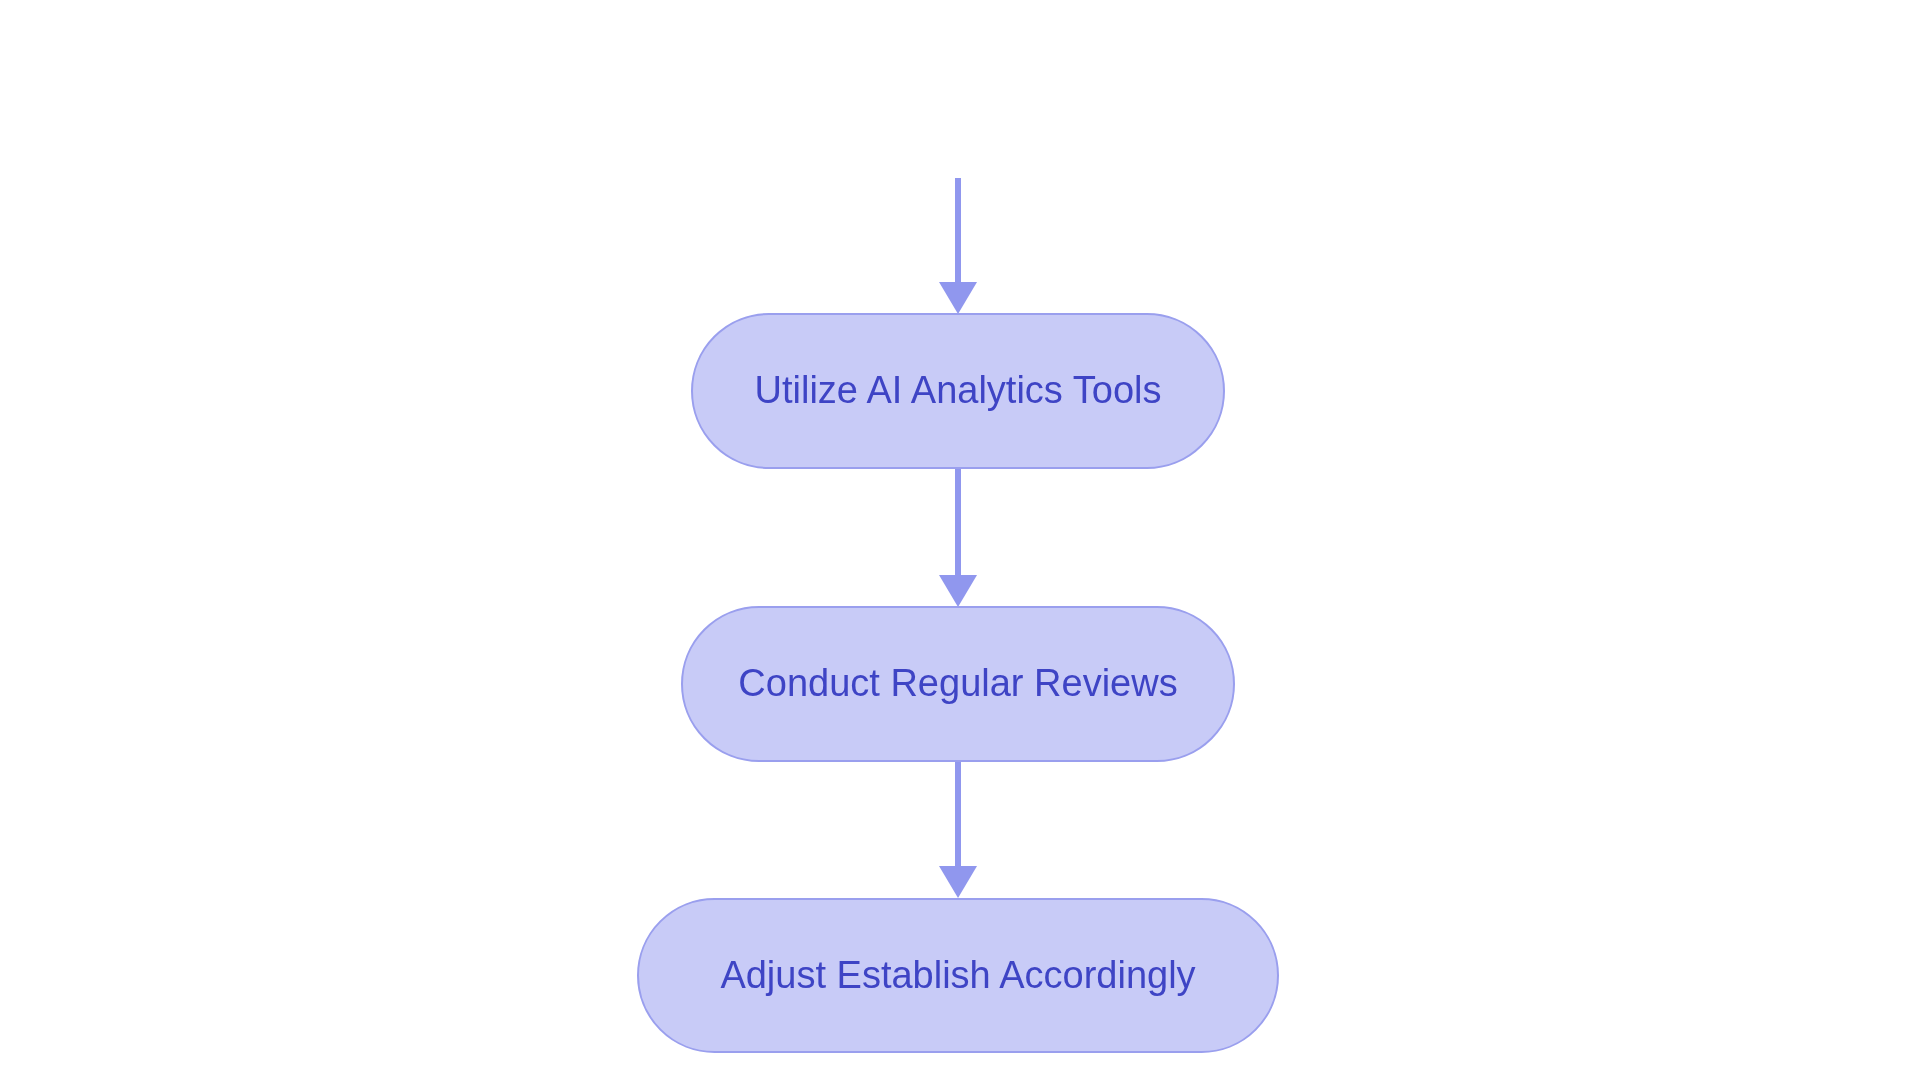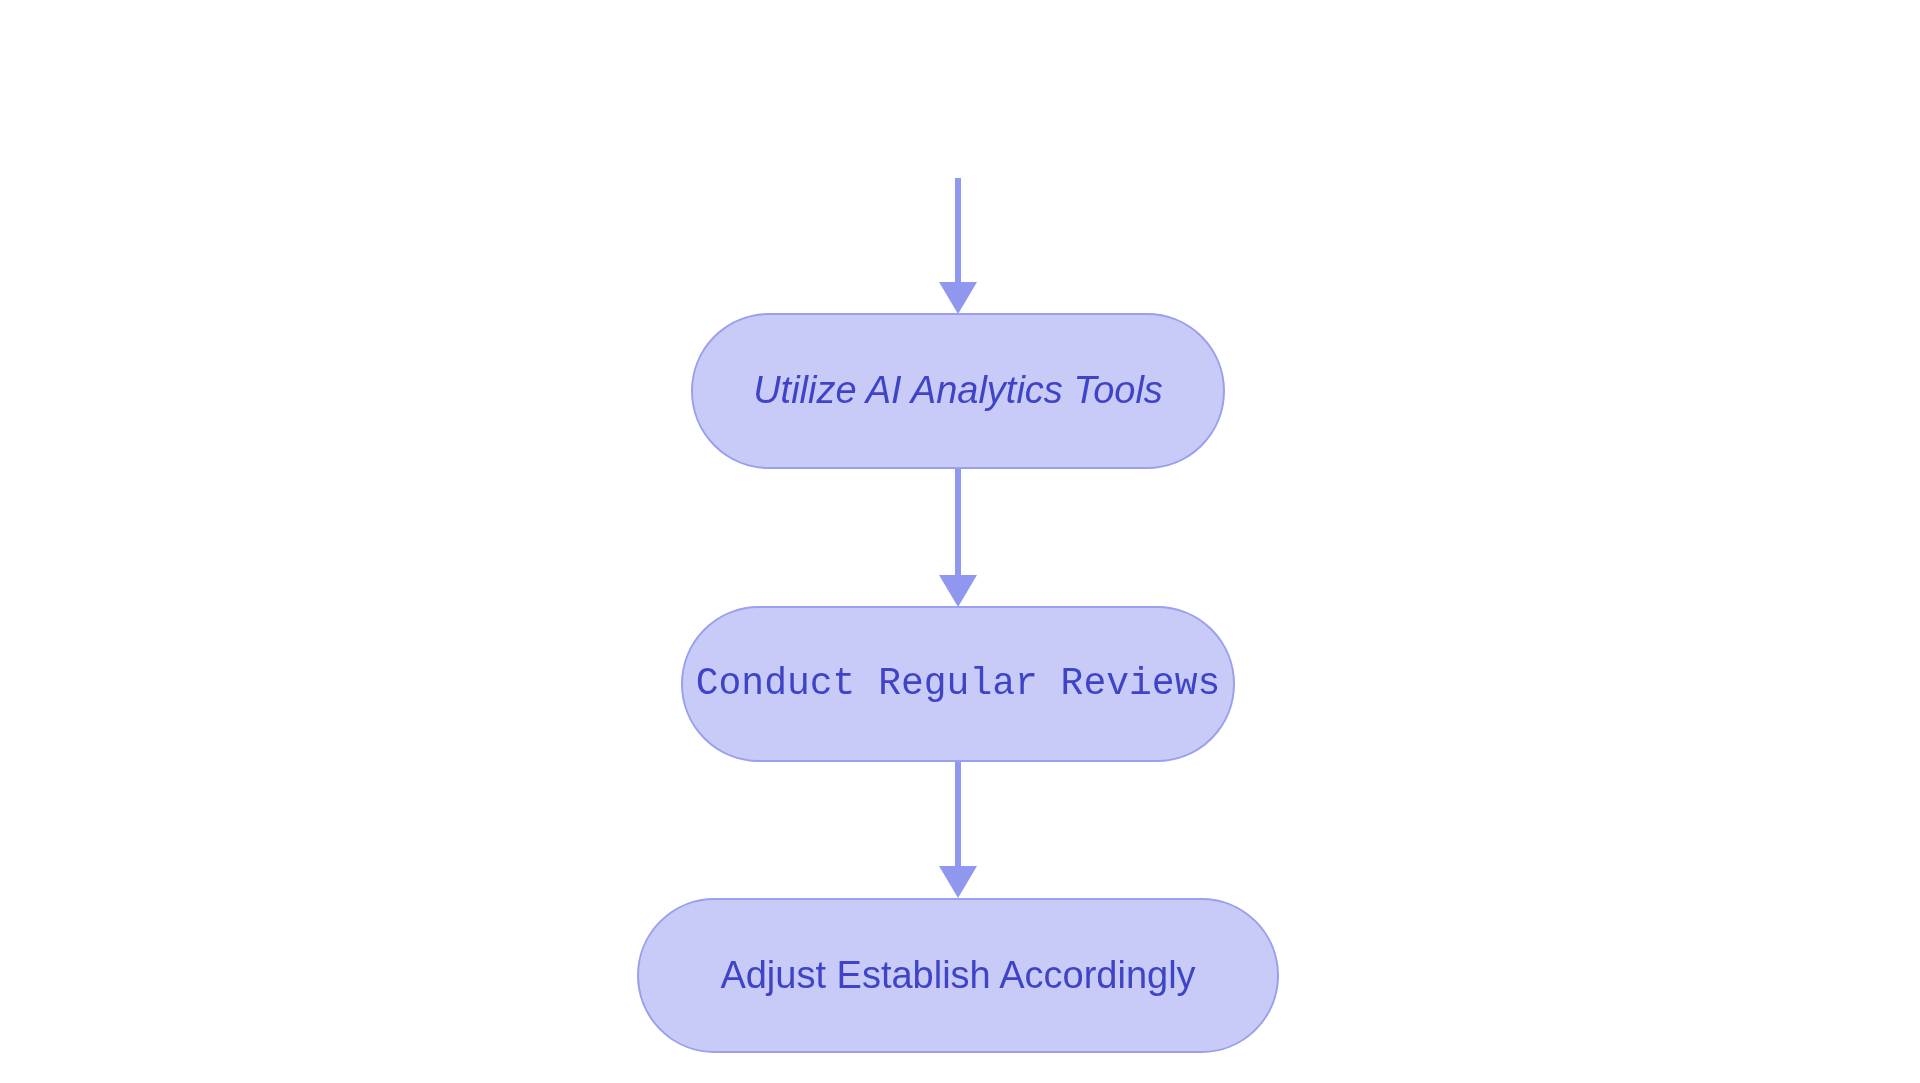--- a/index.html
+++ b/index.html
@@ -23,22 +23,22 @@
     color: var(--node-text, #3e44c5);
     display: flex;
     align-items: center;
     justify-content: center;
     text-align: center;
     font-size: 38px;
     line-height: 1.2;
     white-space: nowrap;
   }
   .n1 { left: 520px; top: 18px;  width: 876px; height: 160px; border-radius: 80px; }
-  .n2 { left: 691px; top: 313px; width: 534px; height: 156px; border-radius: 78px; font-style: italic; }
-  .n3 { left: 681px; top: 606px; width: 554px; height: 156px; border-radius: 78px; font-family: Liberation Mono, monospace; }
+  .n2 { left: 691px; top: 313px; width: 534px; height: 156px; border-radius: 78px; }
+  .n3 { left: 681px; top: 606px; width: 554px; height: 156px; border-radius: 78px; }
   .n4 { left: 637px; top: 898px; width: 642px; height: 155px; border-radius: 78px; }
   .arrow {
     position: absolute;
     width: 38px;
   }
   .a1 { left: 939px; top: 178px; height: 136px; }
   .a2 { left: 939px; top: 469px; height: 138px; }
   .a3 { left: 939px; top: 762px; height: 136px; }
   .arrow .shaft {
     position: absolute;

